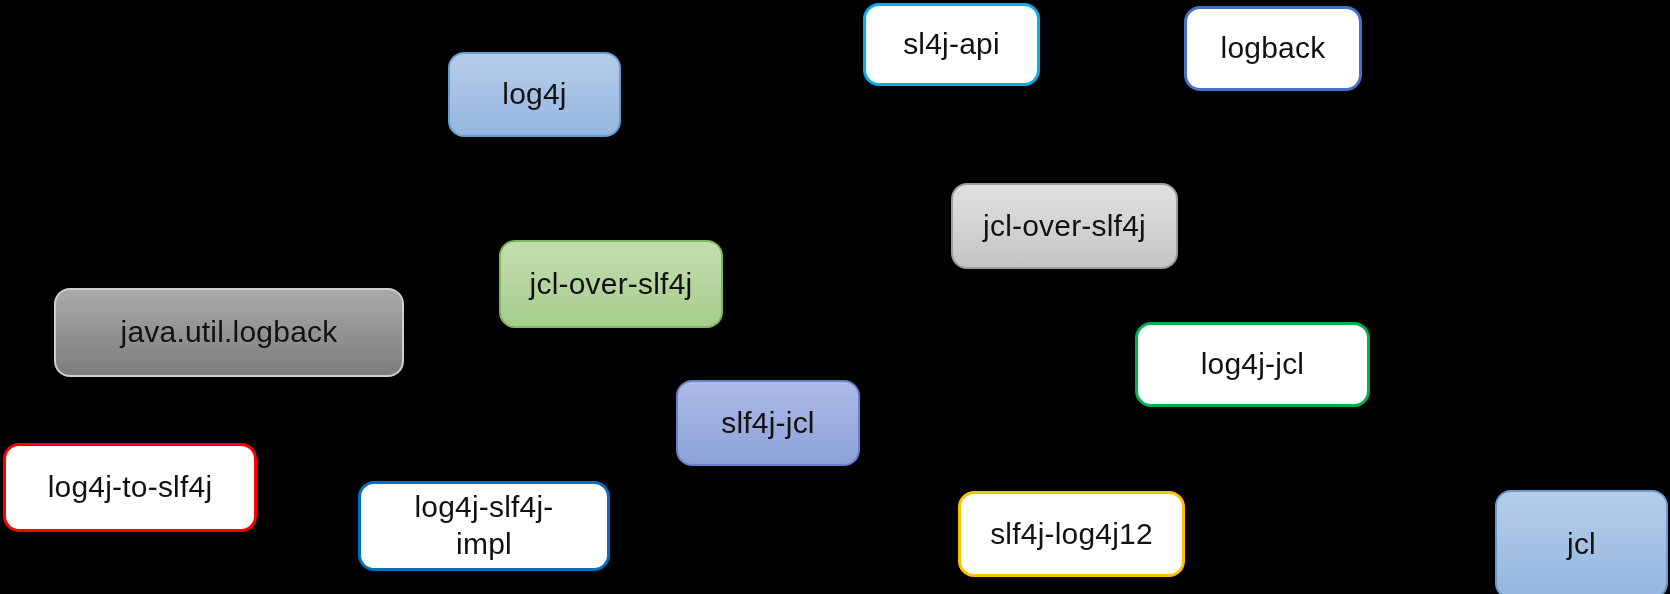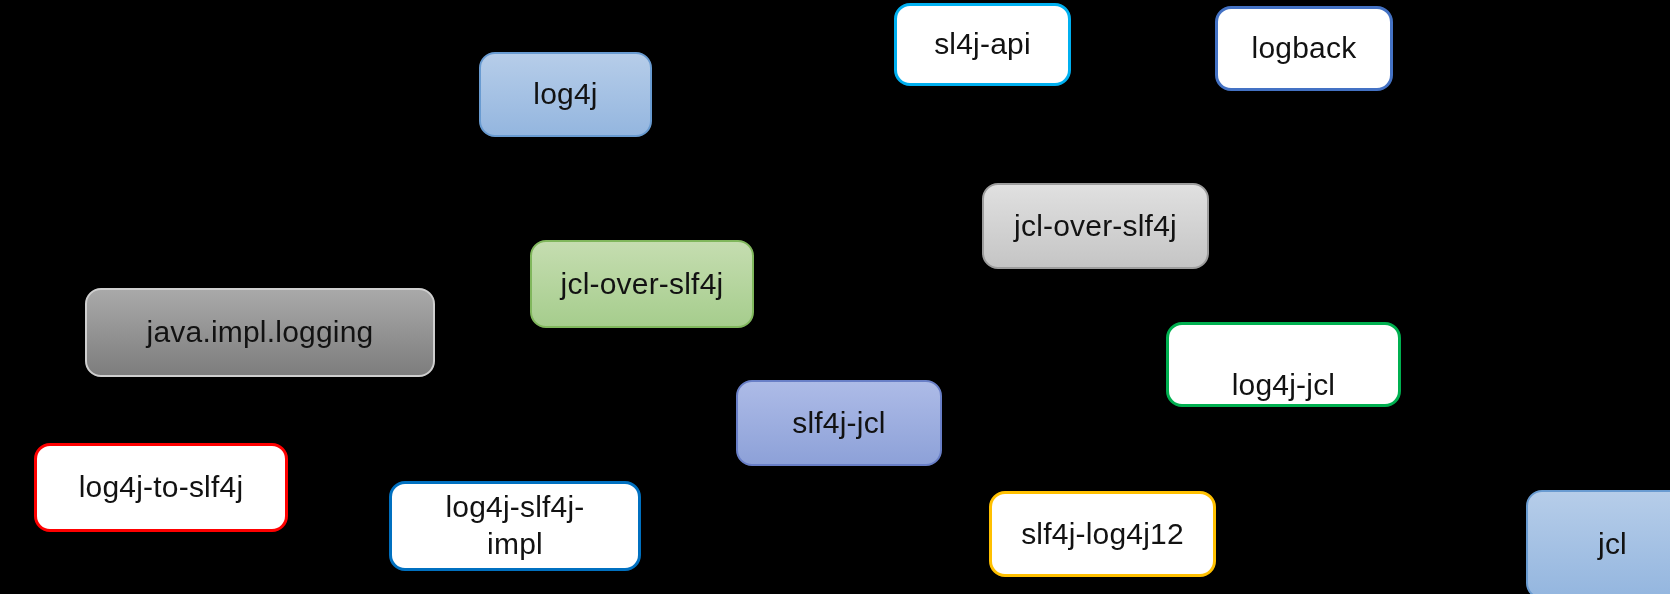--- a/index.html
+++ b/index.html
@@ -17,21 +17,20 @@
   }
   .node {
     position: absolute;
     box-sizing: border-box;
     border-style: solid;
     border-radius: 16px;
     display: flex;
     align-items: center;
     justify-content: center;
     text-align: center;
-    margin-left: 31px;
   }
   .node .label {
     display: block;
     font-size: 30px;
     line-height: 1.22;
     letter-spacing: 0.2px;
     white-space: pre-line;
   }
 </style>
 </head>
@@ -47,26 +46,26 @@
     <div class="node" style="left: 1184px; top: 6px; width: 178px; height: 85px; background: linear-gradient(rgb(255, 255, 255), rgb(255, 255, 255)); border-color: rgb(68, 114, 196); border-width: 3px; color: rgb(18, 18, 18);">
       <span class="label">logback</span>
     </div>
     <div class="node" style="left: 951px; top: 183px; width: 227px; height: 86px; background: linear-gradient(rgb(224, 224, 224), rgb(197, 197, 197)); border-color: rgb(157, 157, 157); border-width: 2px; color: rgb(18, 18, 18);">
       <span class="label">jcl-over-slf4j</span>
     </div>
     <div class="node" style="left: 499px; top: 240px; width: 224px; height: 88px; background: linear-gradient(rgb(197, 221, 176), rgb(166, 205, 141)); border-color: rgb(128, 183, 92); border-width: 2px; color: rgb(18, 18, 18);">
       <span class="label">jcl-over-slf4j</span>
     </div>
     <div class="node" style="left: 54px; top: 288px; width: 350px; height: 89px; background: linear-gradient(rgb(169, 169, 169), rgb(125, 125, 125)); border-color: rgb(207, 207, 207); border-width: 2px; color: rgb(18, 18, 18);">
-      <span class="label">java.impl.logging</span>
+      <span class="label">java.util.logback</span>
     </div>
-    <div class="node" style="left: 1135px; top: 322px; width: 235px; height: 85px; background: linear-gradient(rgb(255, 255, 255), rgb(255, 255, 255)); border-color: rgb(0, 176, 80); border-width: 3px; color: rgb(18, 18, 18); align-items: flex-end;">
+    <div class="node" style="left: 1135px; top: 322px; width: 235px; height: 85px; background: linear-gradient(rgb(255, 255, 255), rgb(255, 255, 255)); border-color: rgb(0, 176, 80); border-width: 3px; color: rgb(18, 18, 18);">
       <span class="label">log4j-jcl</span>
     </div>
-    <div class="node" style="left: 705px; top: 380px; width: 206px; height: 86px; background: linear-gradient(rgb(173, 187, 231), rgb(141, 161, 216)); border-color: rgb(105, 127, 199); border-width: 2px; color: rgb(18, 18, 18);">
+    <div class="node" style="left: 676px; top: 380px; width: 184px; height: 86px; background: linear-gradient(rgb(173, 187, 231), rgb(141, 161, 216)); border-color: rgb(105, 127, 199); border-width: 2px; color: rgb(18, 18, 18);">
       <span class="label">slf4j-jcl</span>
     </div>
     <div class="node" style="left: 3px; top: 443px; width: 254px; height: 89px; background: linear-gradient(rgb(255, 255, 255), rgb(255, 255, 255)); border-color: rgb(255, 0, 0); border-width: 3px; color: rgb(18, 18, 18);">
       <span class="label">log4j-to-slf4j</span>
     </div>
     <div class="node" style="left: 358px; top: 481px; width: 252px; height: 90px; background: linear-gradient(rgb(255, 255, 255), rgb(255, 255, 255)); border-color: rgb(0, 112, 192); border-width: 3px; color: rgb(18, 18, 18); text-align: center;">
       <span class="label">log4j-slf4j-
 impl</span>
     </div>
     <div class="node" style="left: 958px; top: 491px; width: 227px; height: 86px; background: linear-gradient(rgb(255, 255, 255), rgb(255, 255, 255)); border-color: rgb(255, 192, 0); border-width: 3px; color: rgb(18, 18, 18);">

